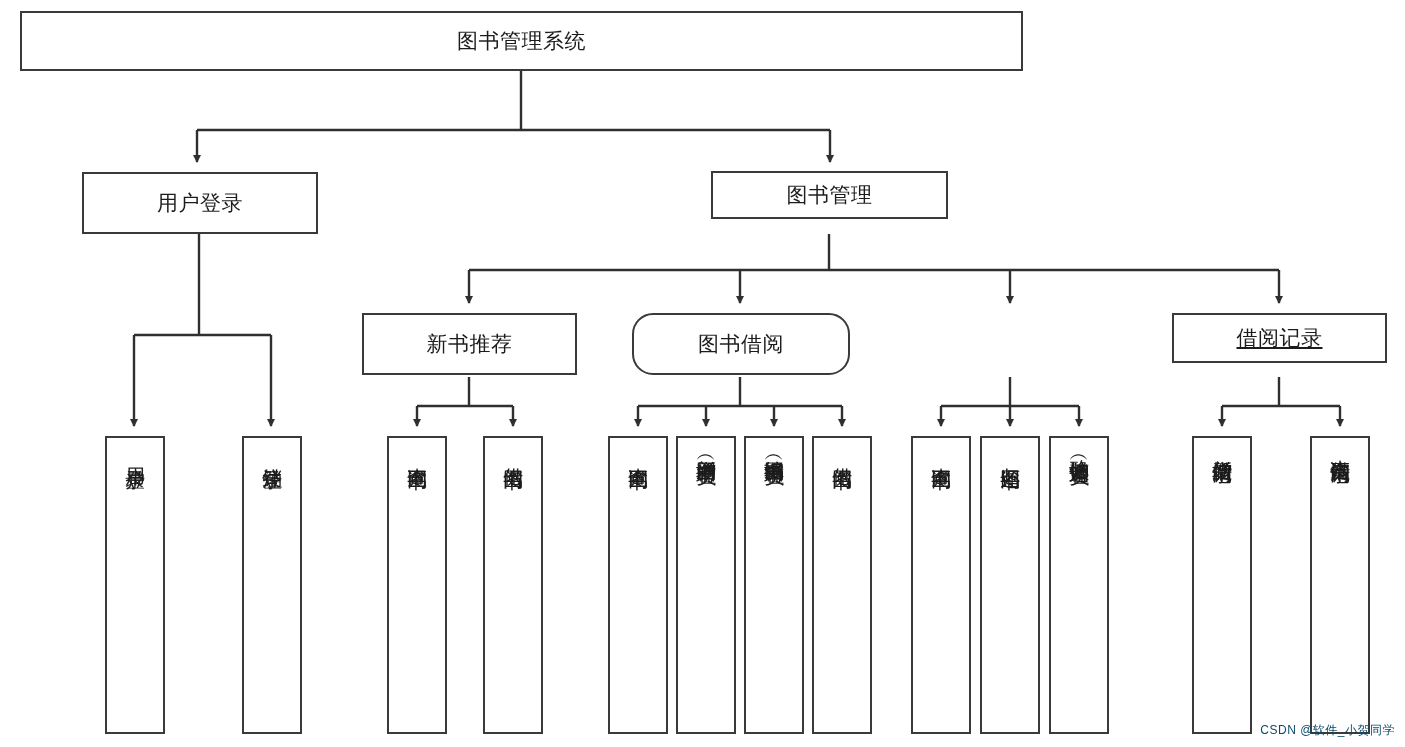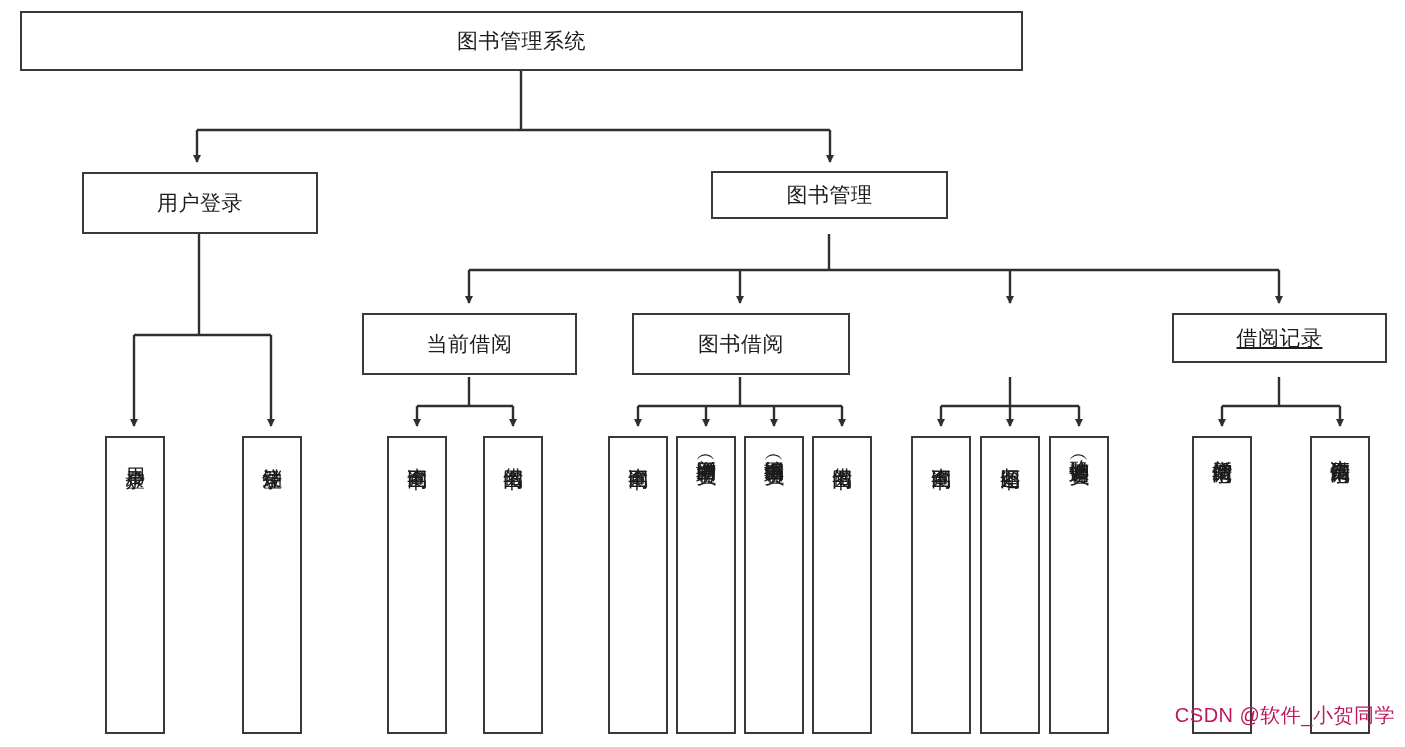--- a/index.html
+++ b/index.html
@@ -58,23 +58,23 @@
   }
   .node-v.tall-text {
     padding-top: 6px;
   }
   .node-label {
     display: block;
   }
   #watermark {
     position: absolute;
     right: 10px;
-    bottom: 18px;
-    font-size: 20px;
-    color: #be185d;
+    bottom: 8px;
+    font-size: 12px;
+    color: #0c4a6e;
     white-space: nowrap;
     letter-spacing: 0.5px;
   }
 </style>
 </head>
 <body>
 
 <div id="diagram-root">
 
   <svg id="edges-layer" viewBox="0 0 1405 747" width="1405" height="747" xmlns="http://www.w3.org/2000/svg">
@@ -134,24 +134,24 @@
 
   <div class="node node-h" style="left:82px; top:172px; width:236px; height:62px;">
     <span class="node-label">用户登录</span>
   </div>
 
   <div class="node node-h" style="left:711px; top:171px; width:237px; height:48px;">
     <span class="node-label">图书管理</span>
   </div>
 
   <div class="node node-h" style="left:362px; top:313px; width:215px; height:62px;">
-    <span class="node-label">当前借阅</span>
-  </div>
-
-  <div class="node node-h" style="left:632px; top:313px; width:218px; height:62px;">
+    <span class="node-label">新书推荐</span>
+  </div>
+
+  <div class="node node-h" style="left:632px; top:313px; width:218px; height:62px;border-radius:21px;">
     <span class="node-label">图书借阅</span>
   </div>
 
 
   <div class="node node-h" style="left:1172px; top:313px; width:215px; height:50px;text-decoration:underline;">
     <span class="node-label">借阅记录</span>
   </div>
 
   <div class="node node-v" style="left:105px; top:436px; width:60px; height:298px;">
     <span class="node-label">用户登录</span>

